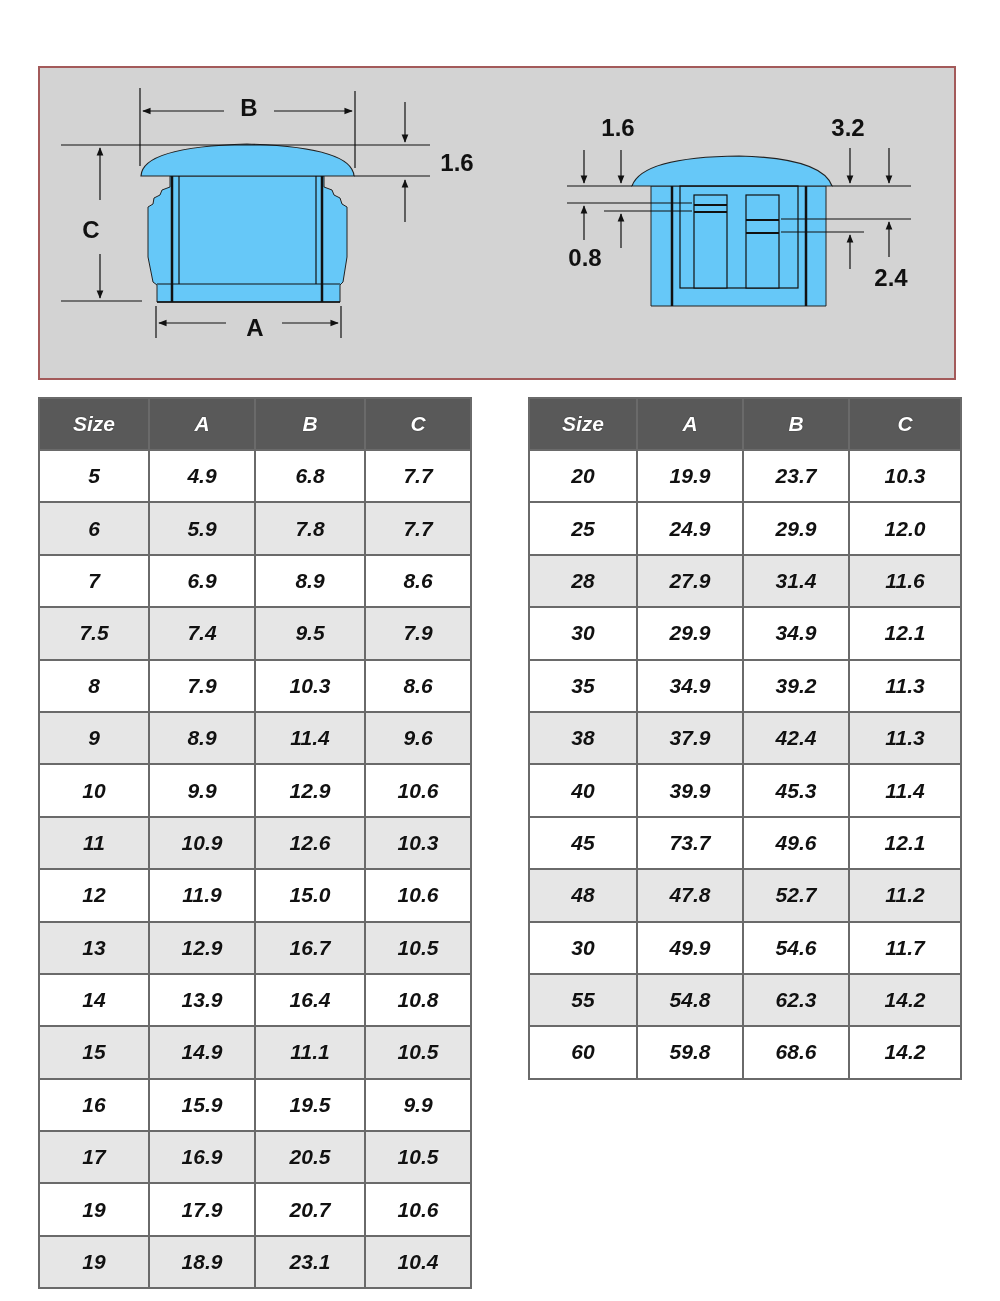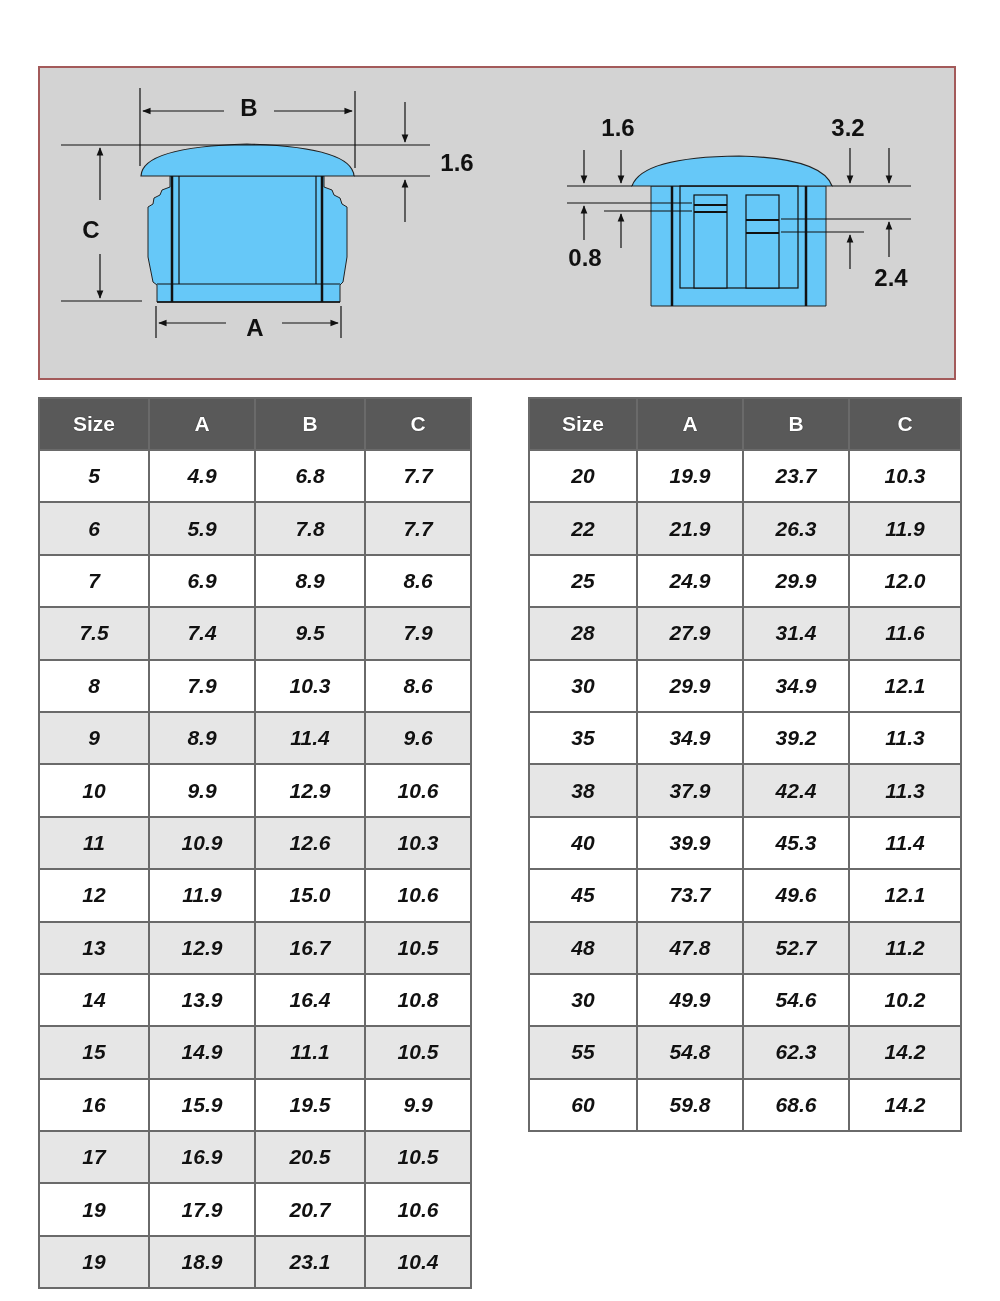--- a/index.html
+++ b/index.html
@@ -8,21 +8,21 @@
     position: absolute; left: 38px; top: 66px; width: 918px; height: 314px;
     background: #d3d3d3; border: 2px solid #a35a5a; box-sizing: border-box;
   }
   .diagram-panel svg { position: absolute; left: 0; top: 0; }
   .dim-label { font-family: "Liberation Sans", sans-serif; font-weight: bold; fill: #111; }
   table.spec {
     position: absolute; border-collapse: separate; border-spacing: 2px;
     background: #6a6a6a; table-layout: fixed;
   }
   table.spec th {
-    background: #595959; color: #fff; font-weight: bold; 
+    background: #595959; color: #fff; font-weight: bold; font-style: italic;
     font-size: 21px; height: 48px; text-align: center;
     text-shadow: 0 0 1px #000;
   }
   table.spec td {
     color: #111; font-weight: bold; font-style: italic; font-size: 21px;
     text-align: center; height: 48.4px;
     text-shadow: 0 0 1px #fff;
   }
   table.spec tr.odd td { background: #ffffff; }
   table.spec tr.even td { background: #e6e6e6; }
@@ -243,26 +243,20 @@
       <th>C</th>
     </tr>
   </thead>
   <tbody id="tbody-right">
       <tr class="odd">
         <td>20</td>
         <td>19.9</td>
         <td>23.7</td>
         <td>10.3</td>
       </tr>
-      <tr class="even">
-        <td>22</td>
-        <td>21.9</td>
-        <td>26.3</td>
-        <td>11.9</td>
-      </tr>
       <tr class="odd">
         <td>25</td>
         <td>24.9</td>
         <td>29.9</td>
         <td>12.0</td>
       </tr>
       <tr class="even">
         <td>28</td>
         <td>27.9</td>
         <td>31.4</td>
@@ -301,21 +295,21 @@
       <tr class="even">
         <td>48</td>
         <td>47.8</td>
         <td>52.7</td>
         <td>11.2</td>
       </tr>
       <tr class="odd">
         <td>30</td>
         <td>49.9</td>
         <td>54.6</td>
-        <td>10.2</td>
+        <td>11.7</td>
       </tr>
       <tr class="even">
         <td>55</td>
         <td>54.8</td>
         <td>62.3</td>
         <td>14.2</td>
       </tr>
       <tr class="odd">
         <td>60</td>
         <td>59.8</td>

